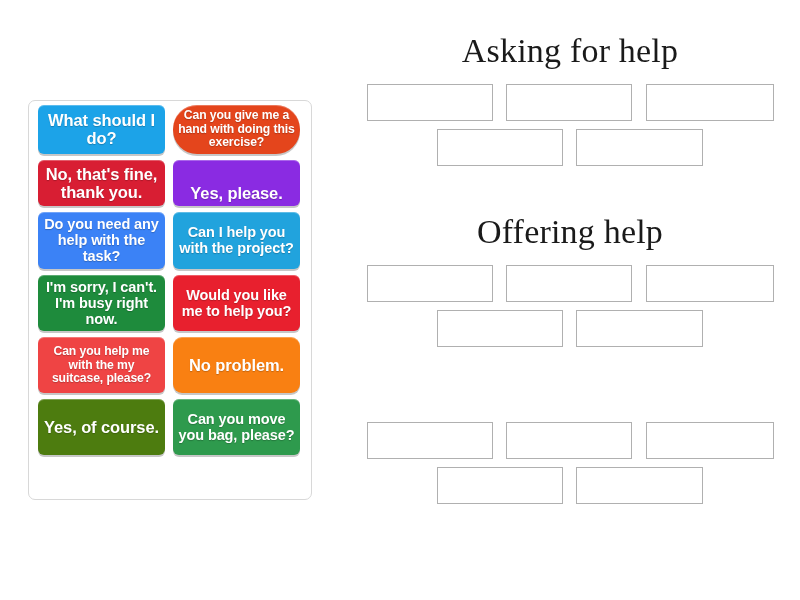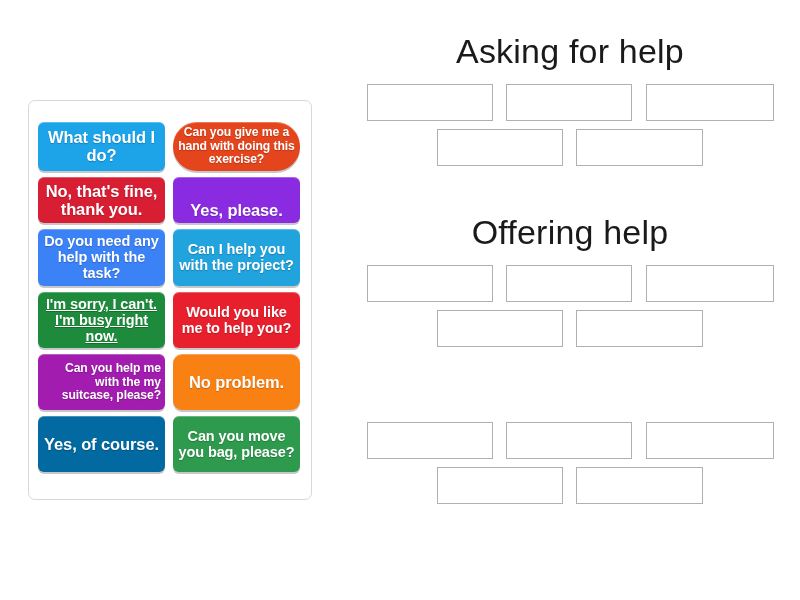--- a/index.html
+++ b/index.html
@@ -20,21 +20,21 @@
   #tile-tray {
     position: absolute;
     left: 28px;
     top: 100px;
     width: 284px;
     height: 400px;
     border: 1px solid #d8d8d8;
     border-radius: 7px;
     background: #ffffff;
     box-sizing: border-box;
-    padding: 21px 9px;
+    padding: 4px 9px;
   }
   .tile-grid {
     display: flex;
     flex-wrap: wrap;
     align-content: flex-start;
     gap: 6px 8px;
   }
   .tile {
     width: 127px;
     min-height: 46px;
@@ -64,20 +64,21 @@
 
   .h-tall { min-height: 56px; }
 
   
   #groups {
     position: absolute;
     left: 340px;
     top: 0;
     width: 460px;
     height: 600px;
+    font-family: Liberation Serif, serif;
   }
   .group { position: absolute; left: 0; width: 460px; }
   .group-title {
     text-align: center;
     font-size: 34px;
     font-weight: 400;
     color: #1a1a1a;
     letter-spacing: 0.2px;
     line-height: 1;
     margin: 0;
@@ -124,37 +125,37 @@
     </div>
 
     <div class="tile fs-md" style="background: #3b82f6;">
       <span>Do you need any help with the task?</span>
     </div>
 
     <div class="tile fs-md" style="background: rgb(33, 163, 221);">
       <span>Can I help you with the project?</span>
     </div>
 
-    <div class="tile fs-md" style="background: rgb(30, 139, 60); text-decoration: underline;">
+    <div class="tile fs-md" style="background: rgb(30, 139, 60);">
       <span>I'm sorry, I can't. I'm busy right now.</span>
     </div>
 
     <div class="tile fs-md" style="background: rgb(232, 32, 46);">
       <span>Would you like me to help you?</span>
     </div>
 
-    <div class="tile fs-sm h-tall" style="background: #a21caf; text-align: right;">
+    <div class="tile fs-sm h-tall" style="background: #ef4444;">
       <span>Can you help me with the my suitcase, please?</span>
     </div>
 
     <div class="tile fs-lg h-tall" style="background: rgb(249, 128, 18); border-radius: 9px;">
       <span>No problem.</span>
     </div>
 
-    <div class="tile fs-lg h-tall" style="background: #0369a1;">
+    <div class="tile fs-lg h-tall" style="background: #4d7c0f;">
       <span>Yes, of course.</span>
     </div>
 
     <div class="tile fs-md h-tall" style="background: rgb(46, 154, 77);">
       <span>Can you move you bag, please?</span>
     </div>
 
 
   </div>
 </div>

